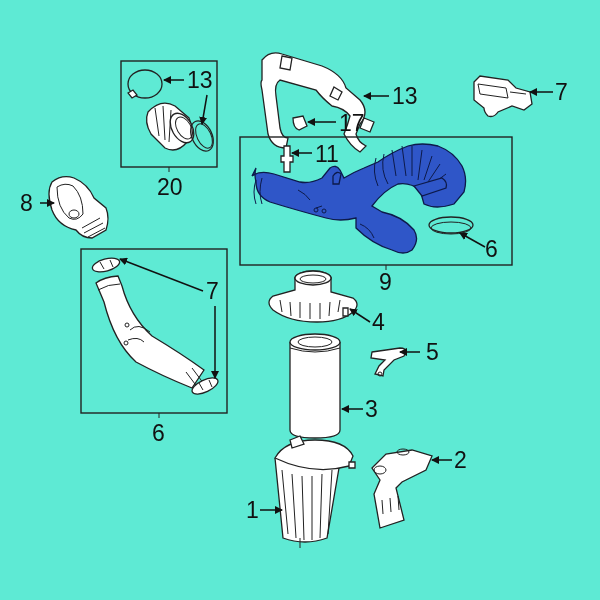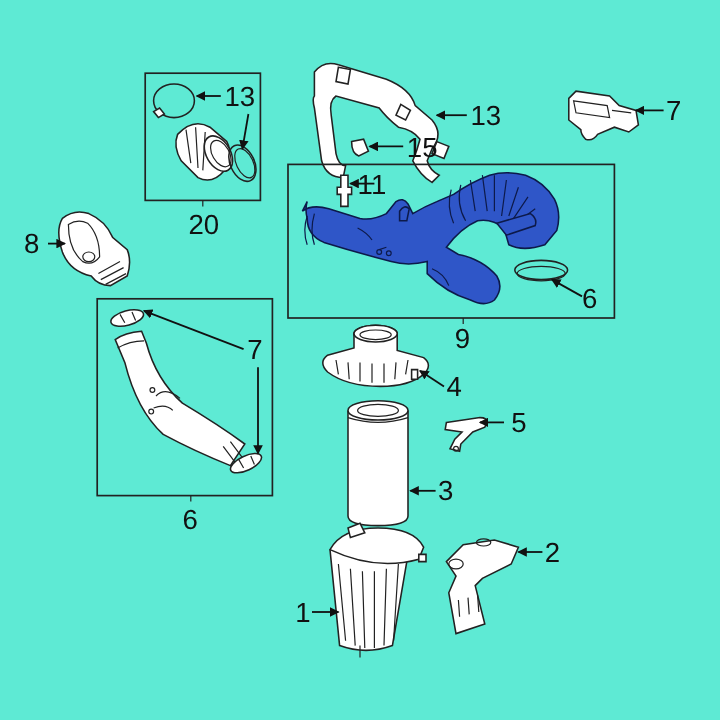--- a/index.html
+++ b/index.html
@@ -160,23 +160,23 @@
     <line class="arrow" x1="420" y1="352" x2="400" y2="352" marker-end="url(#ah)"></line>
     <line class="arrow" x1="363" y1="409" x2="342" y2="409" marker-end="url(#ah)"></line>
     <line class="arrow" x1="452" y1="460" x2="432" y2="460" marker-end="url(#ah)"></line>
     <line class="arrow" x1="260" y1="510" x2="282" y2="510" marker-end="url(#ah)"></line>
   </g>
 </svg>
 
   <span class="lbl" style="left:187px;top:69px">13</span>
   <span class="lbl" style="left:157px;top:176px">20</span>
   <span class="lbl" style="left:392px;top:85px">13</span>
-  <span class="lbl" style="left:339px;top:112px">15</span>
+  <span class="lbl" style="left:339px;top:112px">17</span>
   <span class="lbl" style="left:555px;top:81px">7</span>
-  <span class="lbl" style="left:298px;top:143px">11</span>
+  <span class="lbl" style="left:315px;top:143px">11</span>
   <span class="lbl" style="left:485px;top:238px">6</span>
   <span class="lbl" style="left:379px;top:271px">9</span>
   <span class="lbl" style="left:20px;top:192px">8</span>
   <span class="lbl" style="left:206px;top:280px">7</span>
   <span class="lbl" style="left:152px;top:422px">6</span>
   <span class="lbl" style="left:372px;top:311px">4</span>
   <span class="lbl" style="left:426px;top:341px">5</span>
   <span class="lbl" style="left:365px;top:398px">3</span>
   <span class="lbl" style="left:454px;top:449px">2</span>
   <span class="lbl" style="left:246px;top:499px">1</span>

